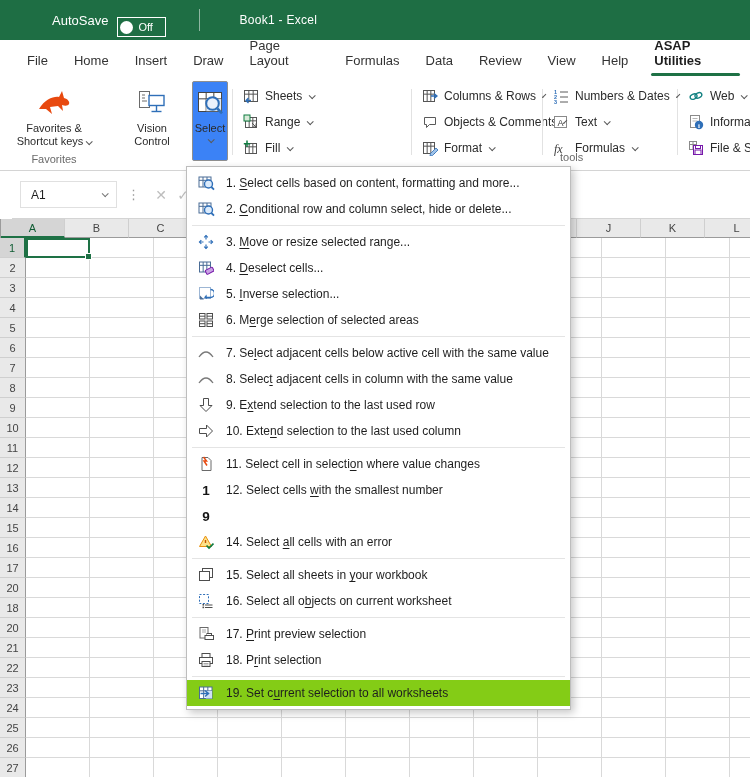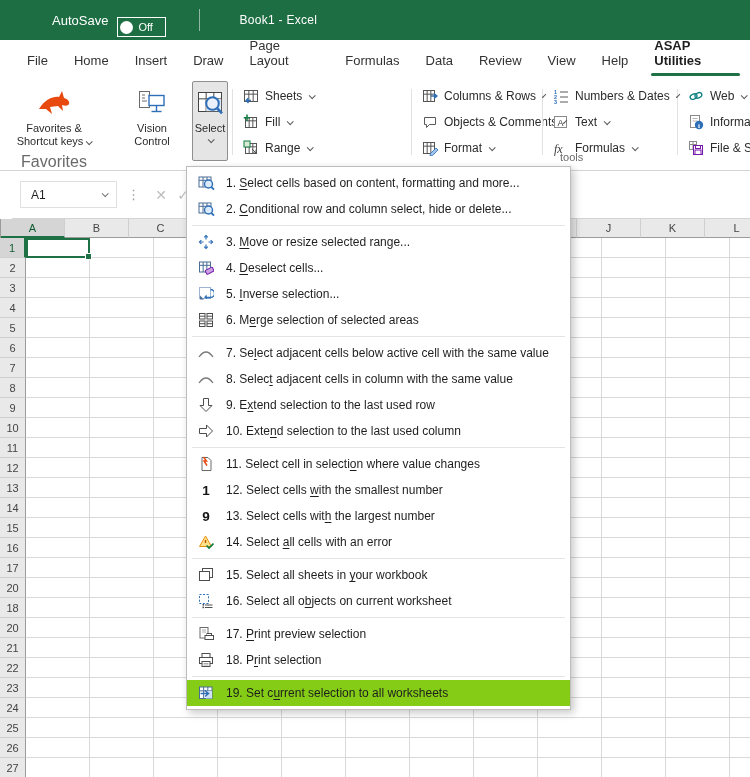--- a/index.html
+++ b/index.html
@@ -22,25 +22,25 @@
   .doc-title{ margin-left:24px; font-size:12px; letter-spacing:.3px; }
   
   .tabbar{ height:38px; display:flex; align-items:flex-end; padding:0 0 0 14px; background:#fff; }
   .tab{ padding:9px 13px 10px 13px; font-size:13px; color:#333; cursor:pointer; position:relative; }
   .tab.active{ font-weight:bold; color:#1e1e1e; }
   .tab.active::after{ content:""; position:absolute; left:10px; right:10px; bottom:2px; height:3px; background:#1e7145; border-radius:2px; }
   
   .ribbon{ height:93px; border-bottom:1px solid #d4d4d4; background:#fff; display:flex; position:relative; padding-left:8px; }
   .rgroup{ display:flex; flex-direction:column; }
   .rgroup-content{ flex:1; display:flex; align-items:stretch; padding-top:3px; }
-  .rgroup-label{ height:17px; font-size:16px; color:#6a6a6a; text-align:center; padding-bottom:3px; }
+  .rgroup-label{ height:17px; font-size:11px; color:#6a6a6a; text-align:center; padding-bottom:3px; }
   .bigbtn{ width:92px; display:flex; flex-direction:column; align-items:center; padding-top:5px; cursor:pointer; border:1px solid transparent; border-radius:2px; }
   .bigbtn .bicon{ height:32px; display:flex; align-items:center; }
   .bigbtn .blabel{ font-size:11px; line-height:13px; text-align:center; color:#2b2b2b; margin-top:3px; }
-  .bigbtn.pressed{ background:#e5e5e5; border:1px solid #8f8f8f; }
+  .bigbtn.pressed{ background:#3b82f6; border:1px solid #8f8f8f; }
   .bigbtn .bchev{ margin-top:3px; }
   .chev{ display:inline-block; width:5px; height:5px; border-right:1.2px solid #5a5a5a; border-bottom:1.2px solid #5a5a5a; transform:rotate(45deg) translateY(-1px); }
   .gsep{ width:1px; background:#dcdcdc; margin:6px 7px 4px 7px; }
   .csep{ width:1px; background:#e2e2e2; margin:8px 4px 6px 4px; }
   .sbcol{ display:flex; flex-direction:column; padding-top:2px;text-align:center; }
   .sbtn{ height:26px; display:flex; align-items:center; gap:6px; padding:0 6px; font-size:12px; color:#2b2b2b; cursor:pointer; white-space:nowrap; }
   .sbtn .chev{ margin-left:1px; }
   .tools-label-frag{ position:absolute; left:560px; top:73px; font-size:11px; color:#6a6a6a; }
   
   .formulabar{ height:48px; display:flex; align-items:center; padding-left:8px; border-bottom:1px solid #d4d4d4; background:#fff;margin-left:12px; }
@@ -168,38 +168,38 @@
             <span>Sheets</span>
             <span class="chev"></span>
           </div>
           <div class="sbtn">
             <span>
               <svg width="16" height="16" viewBox="0 0 16 16">
                 <rect x="2.5" y="3.5" width="11" height="10" fill="#fff" stroke="#555"></rect>
                 <line x1="2.5" y1="6.833333333333334" x2="13.5" y2="6.833333333333334" stroke="#555"></line>
                 <line x1="6.166666666666666" y1="3.5" x2="6.166666666666666" y2="13.5" stroke="#555"></line>
                 <line x1="9.833333333333332" y1="3.5" x2="9.833333333333332" y2="13.5" stroke="#555"></line>
-                <path d="M4 0.5 V7 M0.8 3.8 H7.2" stroke="#107c41" stroke-width="1.5"></path>
-              </svg>
-            </span>
-            <span>Fill</span>
+                <rect x="1" y="1" width="6" height="6" fill="#d9ead9" stroke="#107c41"></rect>
+                <path d="M9 9 l4 4 M13 9.5 V13 H9.5" fill="none" stroke="#555"></path>
+              </svg>
+            </span>
+            <span>Range</span>
             <span class="chev"></span>
           </div>
           <div class="sbtn">
             <span>
               <svg width="16" height="16" viewBox="0 0 16 16">
                 <rect x="2.5" y="3.5" width="11" height="10" fill="#fff" stroke="#555"></rect>
                 <line x1="2.5" y1="6.833333333333334" x2="13.5" y2="6.833333333333334" stroke="#555"></line>
                 <line x1="6.166666666666666" y1="3.5" x2="6.166666666666666" y2="13.5" stroke="#555"></line>
                 <line x1="9.833333333333332" y1="3.5" x2="9.833333333333332" y2="13.5" stroke="#555"></line>
-                <rect x="1" y="1" width="6" height="6" fill="#d9ead9" stroke="#107c41"></rect>
-                <path d="M9 9 l4 4 M13 9.5 V13 H9.5" fill="none" stroke="#555"></path>
-              </svg>
-            </span>
-            <span>Range</span>
+                <path d="M4 0.5 V7 M0.8 3.8 H7.2" stroke="#107c41" stroke-width="1.5"></path>
+              </svg>
+            </span>
+            <span>Fill</span>
             <span class="chev"></span>
           </div>
         </div>
         <div class="csep"></div>
         <div class="sbcol" style="width: 122px;">
           <div class="sbtn">
             <span>
               <svg width="16" height="16" viewBox="0 0 16 16">
                 <rect x="1.5" y="2.5" width="11" height="11" fill="#fff" stroke="#555"></rect>
                 <line x1="1.5" y1="6.166666666666666" x2="12.5" y2="6.166666666666666" stroke="#555"></line>
@@ -500,21 +500,20 @@
         </svg>
       </span>
       <span>12. Select cells <u>w</u>ith the smallest number</span>
     </div>
     <div class="mitem">
       <span class="micon">
         <svg width="16" height="16" viewBox="0 0 16 16">
           <text x="8" y="13" text-anchor="middle" font-size="13.5" font-weight="bold" fill="#141414" font-family="Liberation Sans,sans-serif">9</text>
         </svg>
       </span>
-      <span>13. Select cells wit<u>h</u> the largest number</span>
     </div>
     <div class="mitem">
       <span class="micon">
         <svg width="16" height="16" viewBox="0 0 16 16">
           <path d="M7.5 2 L13.5 12.5 H1.5 Z" fill="#fde28a" stroke="#e8910f"></path>
           <line x1="7.5" y1="6" x2="7.5" y2="9" stroke="#c25400" stroke-width="1.4"></line>
           <path d="M8.5 11.5 l2.5 2.5 L15.5 9.5" fill="none" stroke="#107c41" stroke-width="1.7"></path>
         </svg>
       </span>
       <span>14. Select <u>a</u>ll cells with an error</span>

